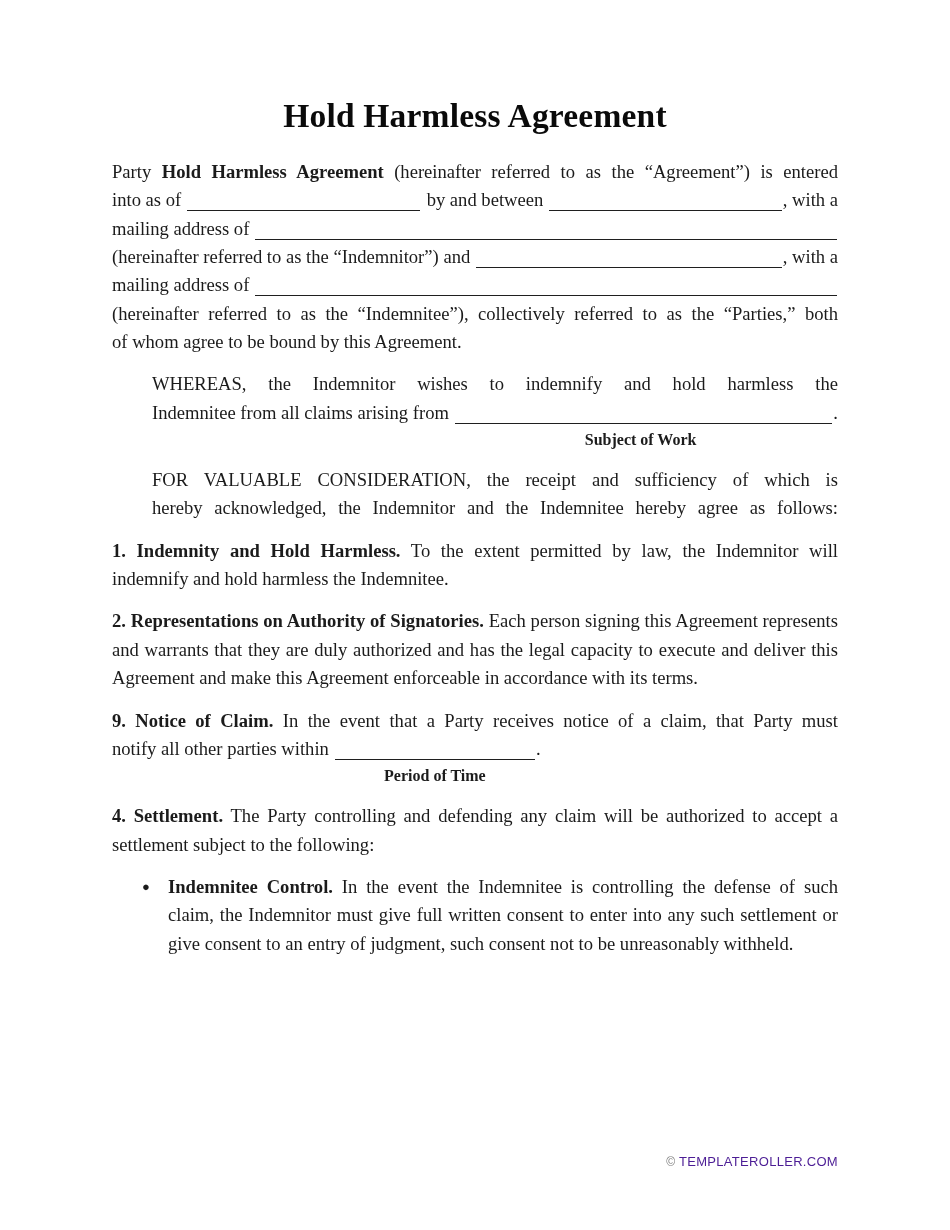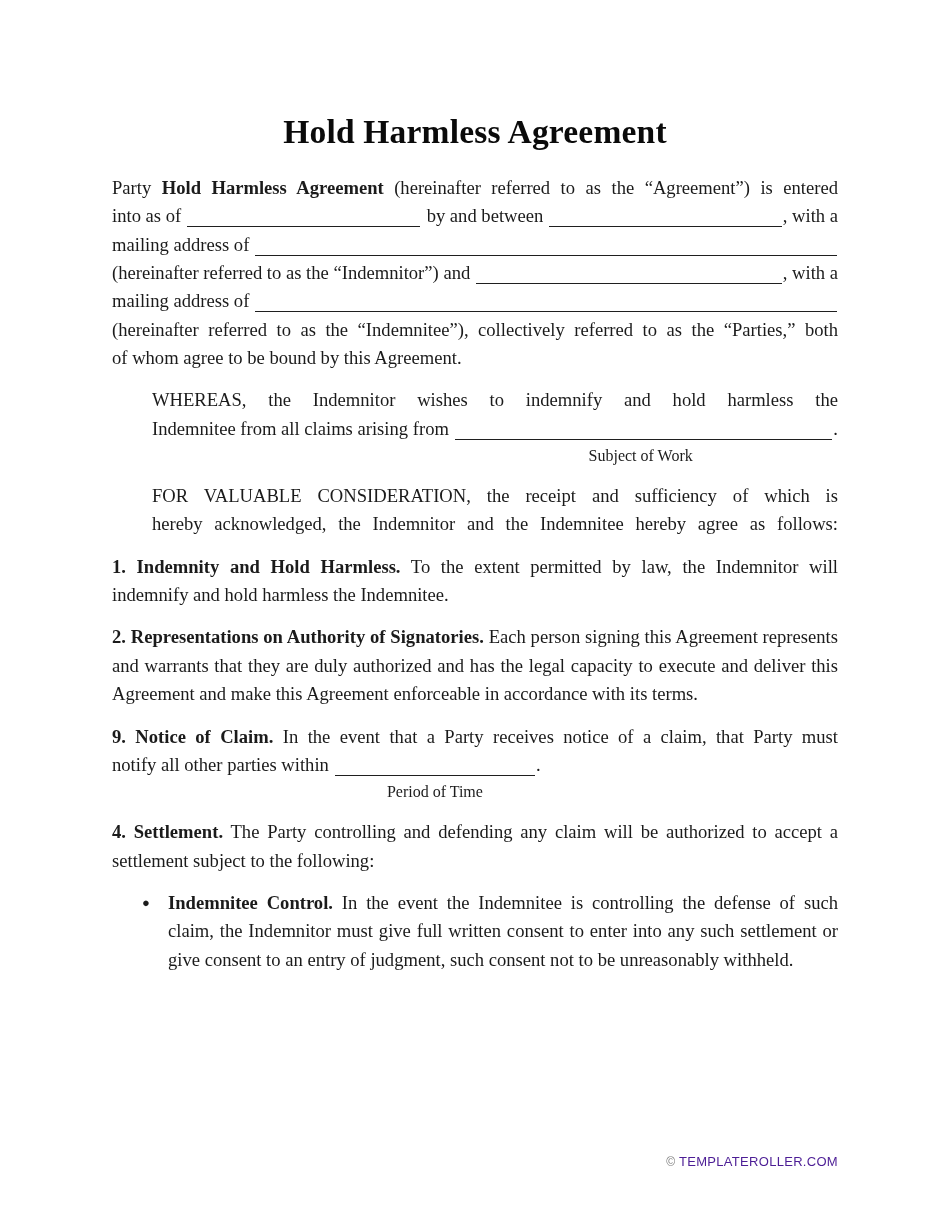--- a/index.html
+++ b/index.html
@@ -6,21 +6,21 @@
   .page {
     position:relative;
     width:950px; height:1230px;
     background:#ffffff;
     font-family:"Liberation Serif","DejaVu Serif",serif;
     color:#1b1b1b;
     overflow:hidden;
   }
   .content {
     position:absolute;
-    left:112px; top:112px;
+    left:112px; top:96px;
     width:726px;
   }
   h1.doc-title {
     margin:0 0 22px 0;
     font-size:33.5px;
     line-height:40px;
     font-weight:bold;
     text-align:center;
     color:#0a0a0a;
     letter-spacing:0.2px;
@@ -51,20 +51,21 @@
 
   
   .cap-row { display:flex; line-height:25px; font-size:18.6px; }
   .cap-row .ghost { flex:0 0 auto; visibility:hidden; white-space:pre; }
   .cap {
     flex:1 1 auto;
     margin:0 7px 0 6px;
     text-align:center;
     font-size:16px;
     color:#1c1c1c;
+    font-weight:bold;
   }
   .cap.fixedw { flex:0 0 200px; }
 
   
   .para { text-align:justify; }
 
   .bullet-row { display:flex; }
   .bullet-marker {
     flex:0 0 56px;
     box-sizing:border-box;

